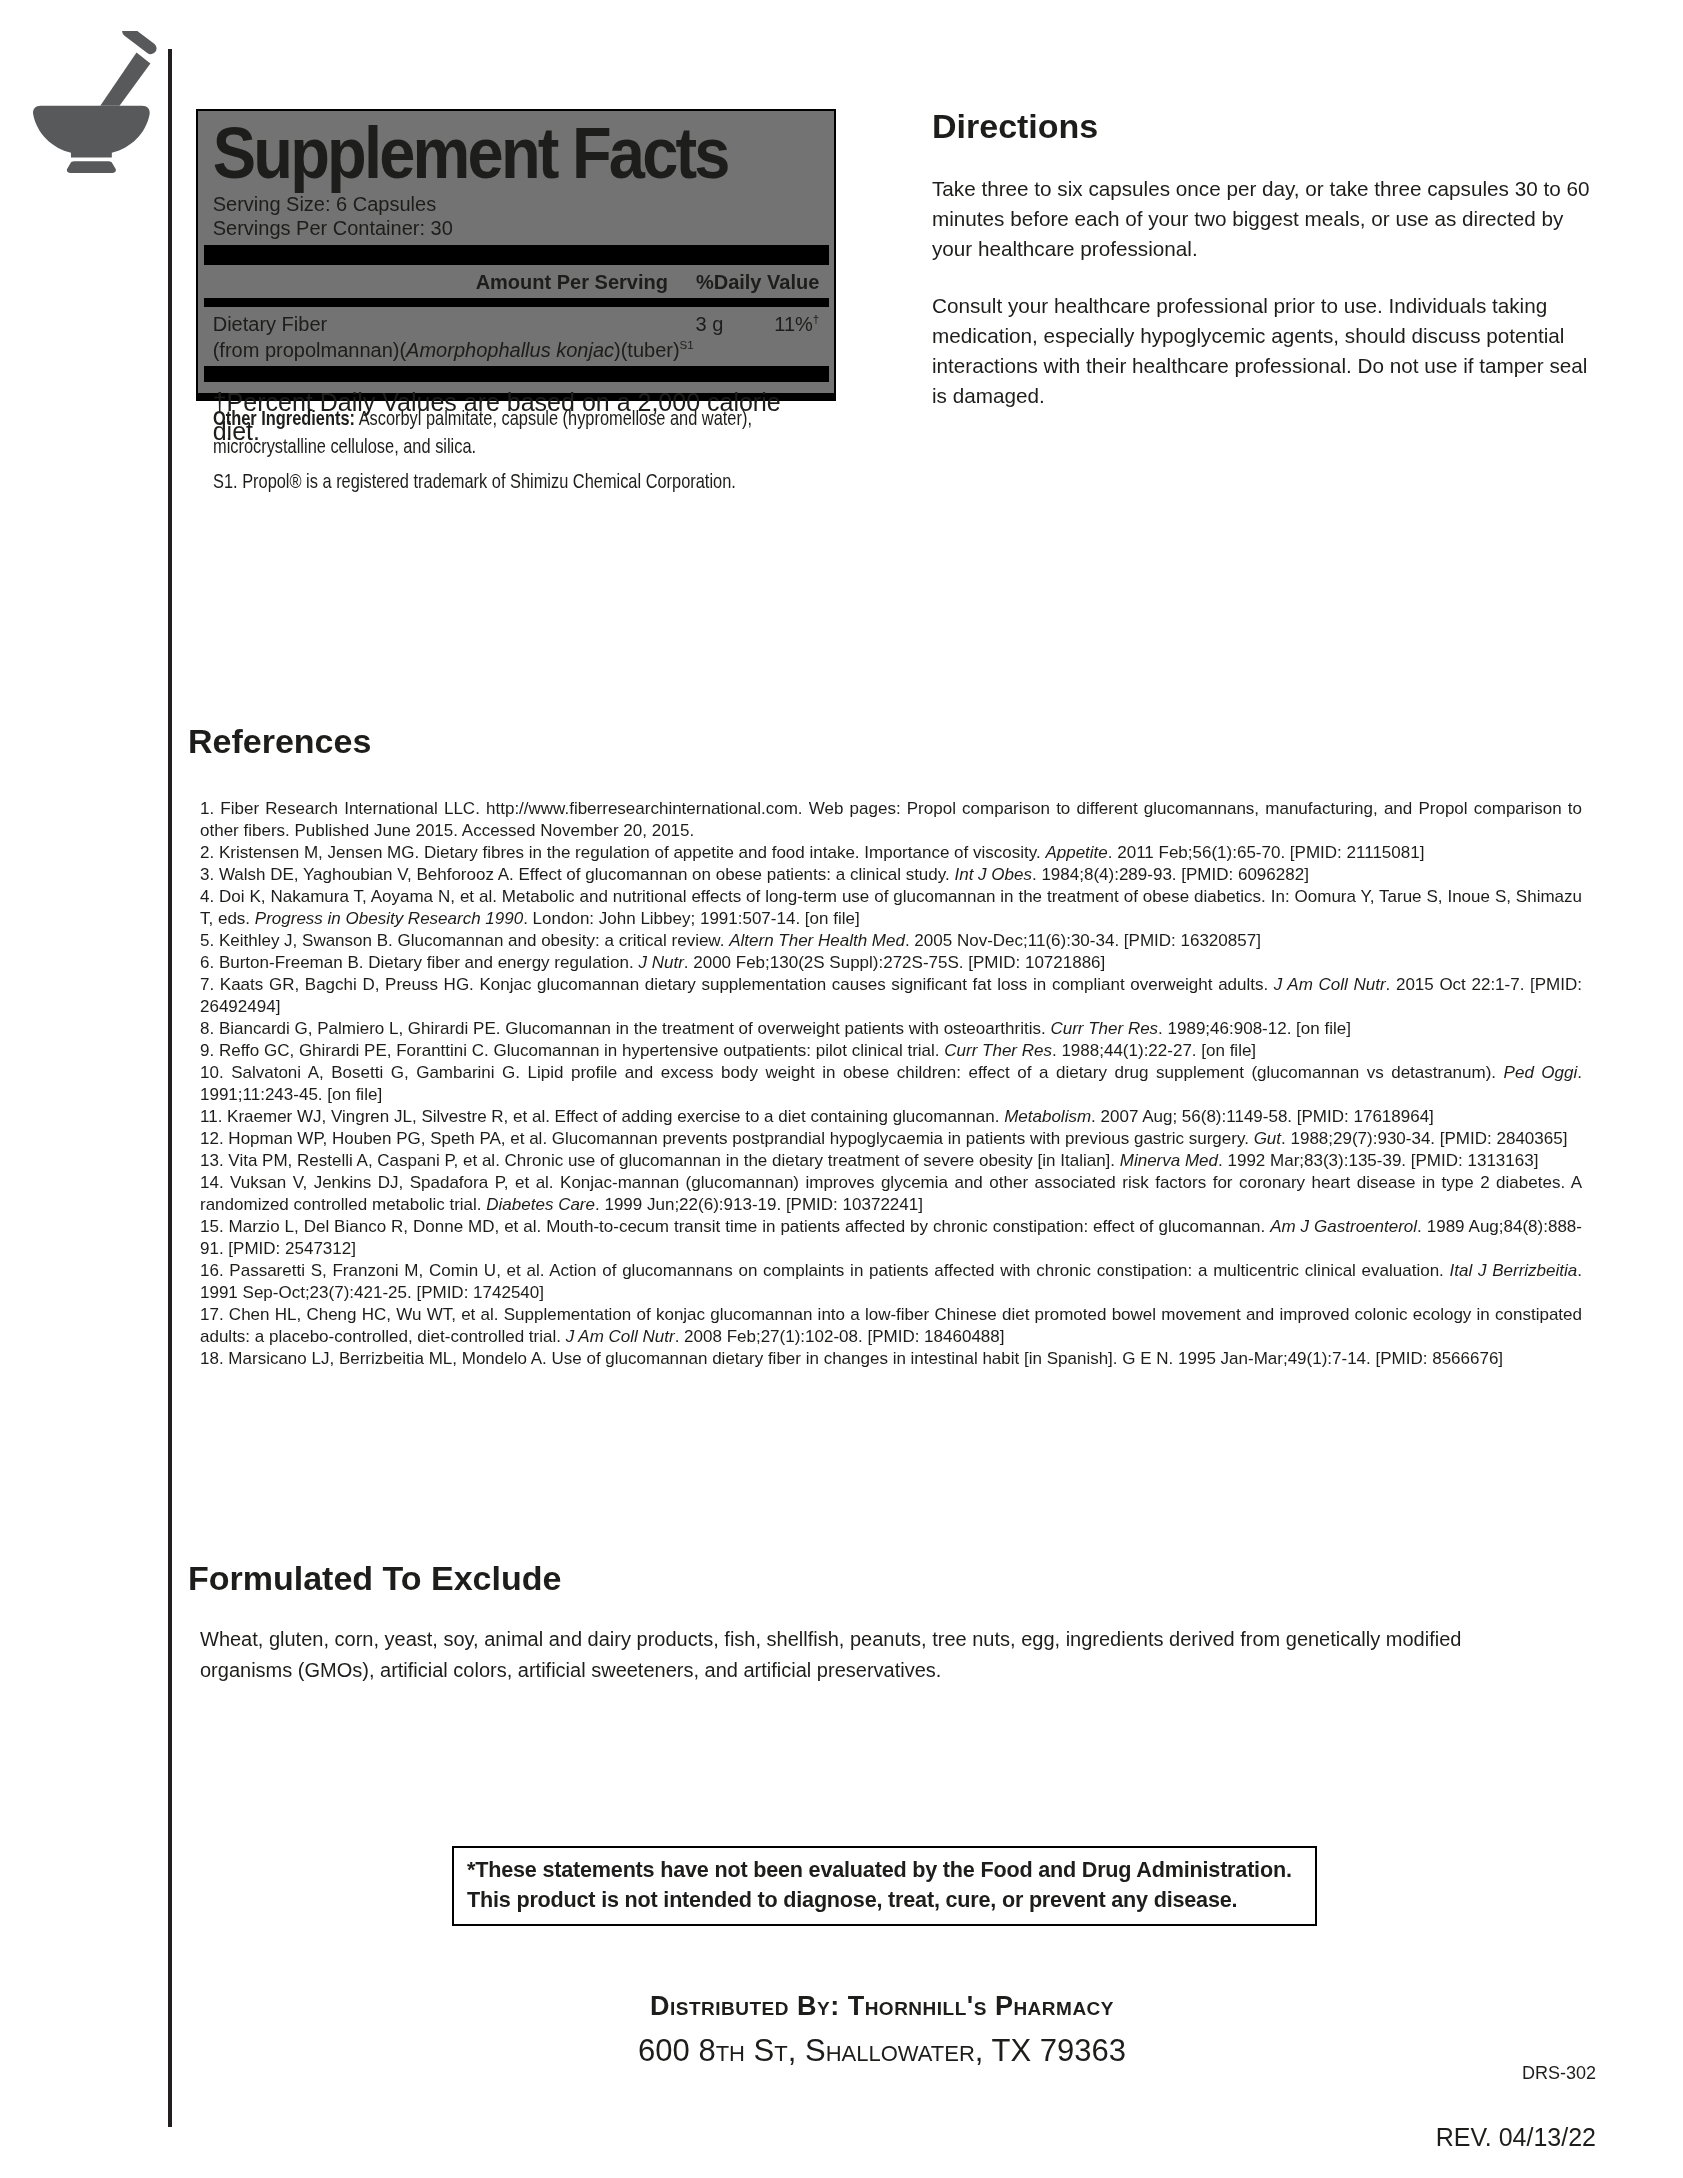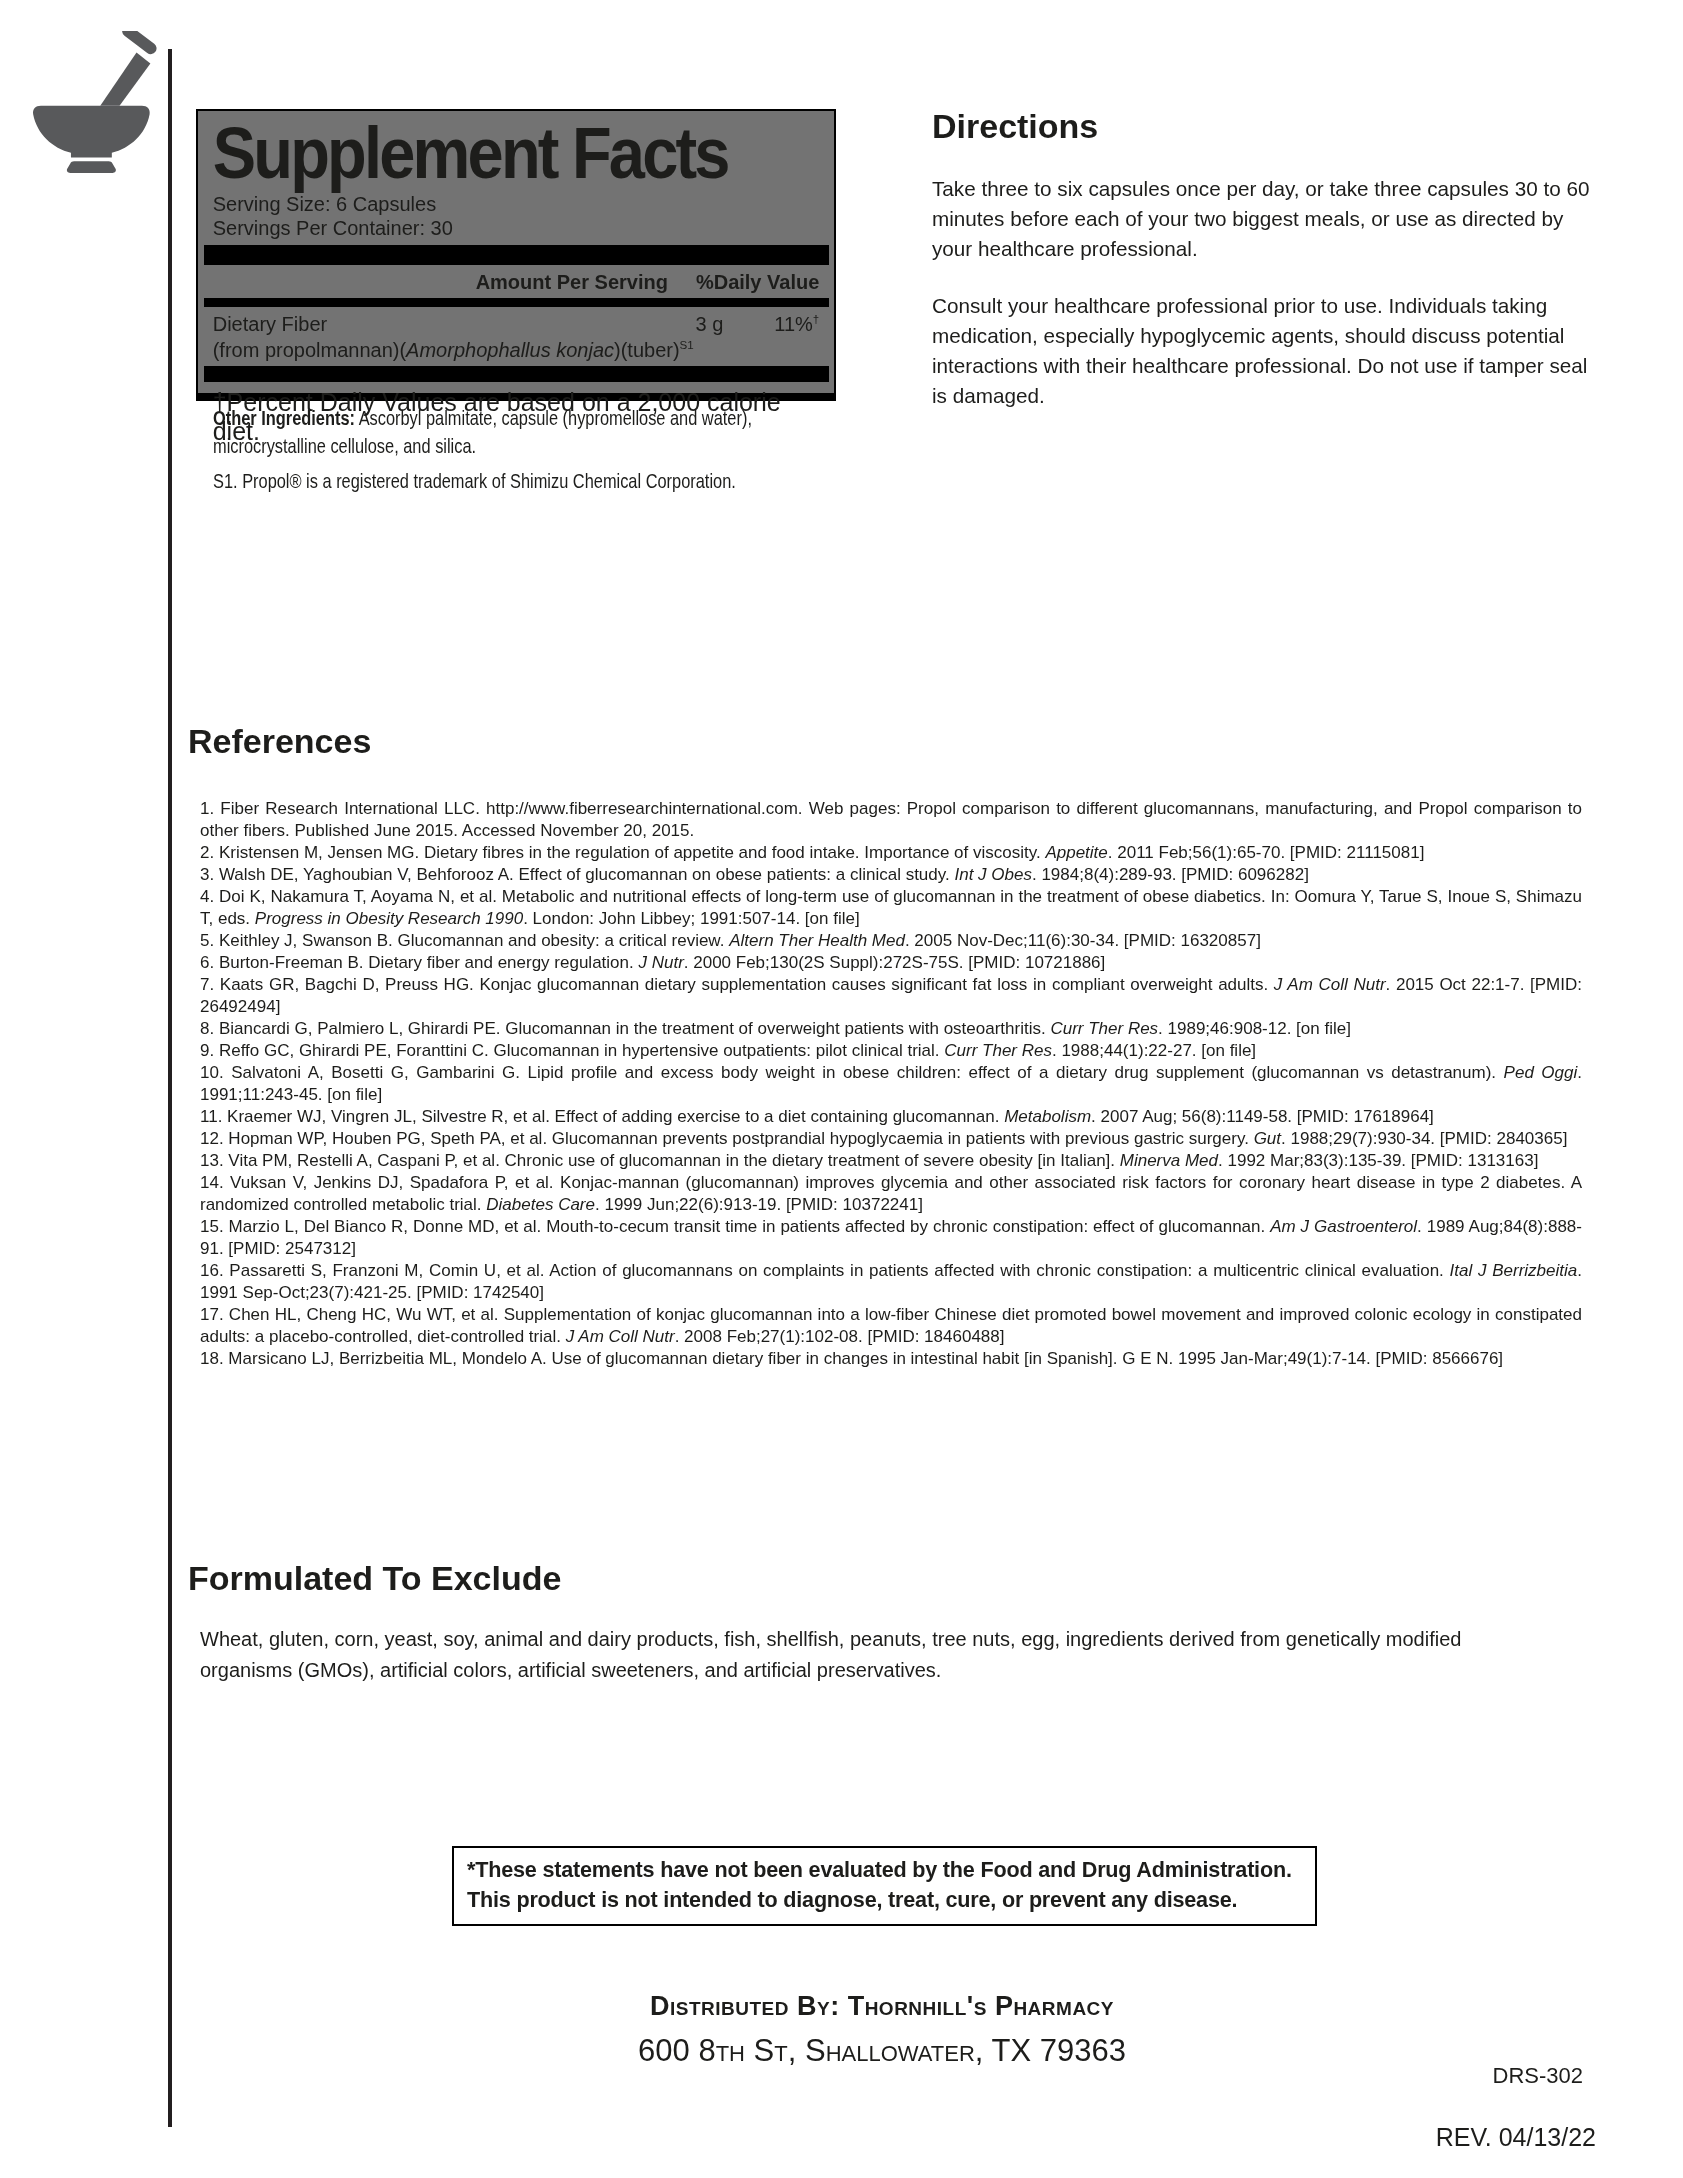--- a/index.html
+++ b/index.html
@@ -66,21 +66,21 @@
     position:absolute;left:452px;top:1846px;width:865px;box-sizing:border-box;
     border:2.8px solid #000;padding:7.3px 13px 9.2px;
   }
   .fda-box p{margin:0;font-weight:bold;font-size:21.6px;line-height:30px;letter-spacing:-0.2px;}
 
   
   .distribution{position:absolute;left:386px;top:1991px;width:992px;text-align:center;}
   .dist1{font-size:27px;font-weight:bold;font-variant:small-caps;letter-spacing:0.5px;}
   .dist2{font-size:31px;font-variant:small-caps;margin-top:11px;}
 
-  .doc-code{position:absolute;right:100px;top:2063px;font-size:22px;}
+  .doc-code{position:absolute;right:87px;top:2063px;font-size:18px;}
   .rev-code{position:absolute;right:87px;top:2123px;font-size:25px;}
 </style>
 </head>
 <body>
 
 <svg class="brand-icon" viewBox="0 0 170 188" aria-hidden="true">
   <g fill="#58595b">
     <rect x="122" y="4" width="52" height="15" rx="7.5" transform="rotate(37 148 11)"></rect>
     <polygon points="144,28 162,42 122,97 97,97"></polygon>
     <path d="M20,97 L151,97 C158,97 162,101 161,108 C156,134 136,152 112,158 L112,164 L59,164 L59,158 C35,152 15,134 10,108 C9,101 13,97 20,97 Z"></path>

